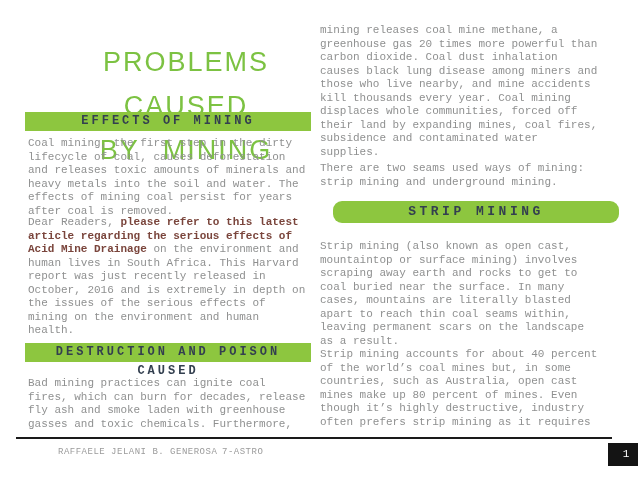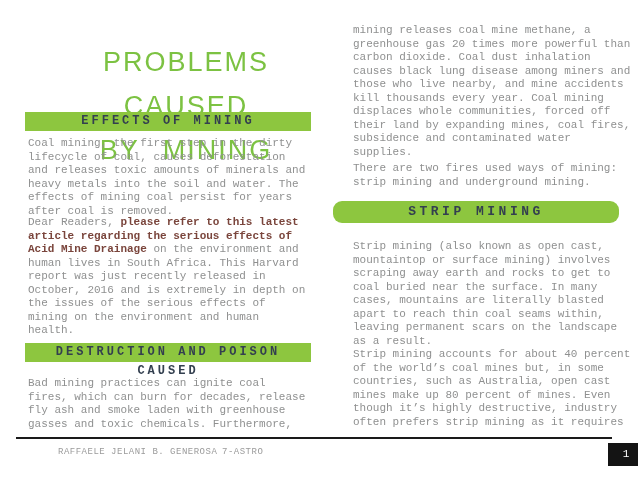--- a/index.html
+++ b/index.html
@@ -34,21 +34,21 @@
   .banner-right{
     left:333px;width:286px;height:22px;line-height:22px;
     font-size:13px;letter-spacing:3.5px;border-radius:9px;
   }
   .body{
     position:absolute;margin:0;
     font-size:11px;line-height:13.5px;
     color:#8F9090;
   }
   .col-left{left:28px;width:280px;}
-  .col-right{left:353px;width:280px;}
+  .col-right{left:320px;width:280px;}
   .bold-maroon{font-weight:bold;color:#7A453C;}
   .footer-rule{
     position:absolute;left:16px;top:437px;width:596px;height:2px;
     background:#1A1A1A;
   }
   .footer-text{
     position:absolute;top:447px;
     font-size:9px;color:#9B9B9B;letter-spacing:0.5px;
   }
   .footer-author{left:42px;padding-left:16px;}
@@ -80,21 +80,21 @@
   <p class="body col-left" style="top:137px">Coal mining, the first step in the dirty lifecycle of coal, causes deforestation and releases toxic amounts of minerals and heavy metals into the soil and water. The effects of mining coal persist for years after coal is removed.</p>
 
   <p class="body col-left" style="top:216px"><span>Dear Readers, </span><span class="bold-maroon">please refer to this latest article regarding the serious effects of Acid Mine Drainage</span><span> on the environment and human lives in South Africa. This Harvard report was just recently released in October, 2016 and is extremely in depth on the issues of the serious effects of mining on the environment and human health.</span></p>
 
   <div class="banner banner-left" style="top:343px">DESTRUCTION AND POISON CAUSED</div>
 
   <p class="body col-left" style="top:377px">Bad mining practices can ignite coal fires, which can burn for decades, release fly ash and smoke laden with greenhouse gasses and toxic chemicals. Furthermore,</p>
 
   <p class="body col-right" style="top:24px">mining releases coal mine methane, a greenhouse gas 20 times more powerful than carbon dioxide. Coal dust inhalation causes black lung disease among miners and those who live nearby, and mine accidents kill thousands every year. Coal mining displaces whole communities, forced off their land by expanding mines, coal fires, subsidence and contaminated water supplies.</p>
 
-  <p class="body col-right" style="top:162px">There are two fires used ways of mining: strip mining and underground mining.</p>
+  <p class="body col-right" style="top:162px">There are two seams used ways of mining: strip mining and underground mining.</p>
 
   <div class="banner banner-right" style="top:201px">STRIP MINING</div>
 
   <p class="body col-right" style="top:240px">Strip mining (also known as open cast, mountaintop or surface mining) involves scraping away earth and rocks to get to coal buried near the surface. In many cases, mountains are literally blasted apart to reach thin coal seams within, leaving permanent scars on the landscape as a result.</p>
 
   <p class="body col-right" style="top:348px">Strip mining accounts for about 40 percent of the world’s coal mines but, in some countries, such as Australia, open cast mines make up 80 percent of mines. Even though it’s highly destructive, industry often prefers strip mining as it requires</p>
 
   <div class="footer-rule"></div>
 
   <span class="footer-text footer-author">RAFFAELE JELANI B. GENEROSA</span>

